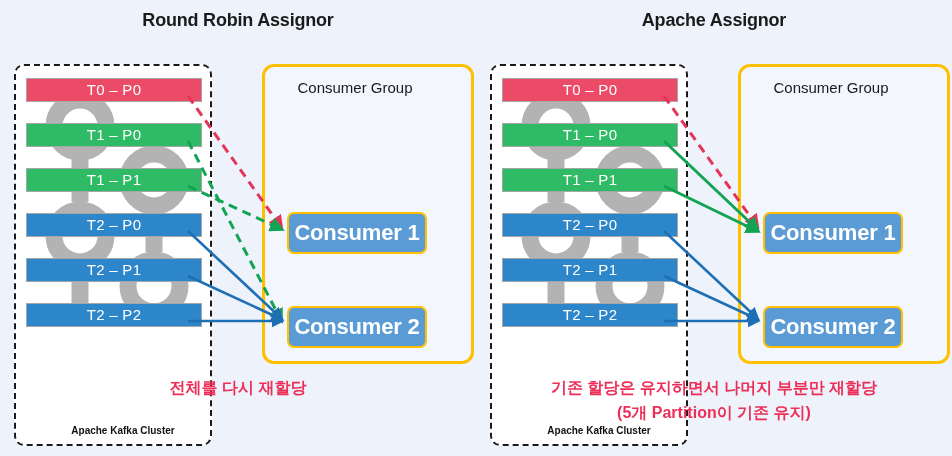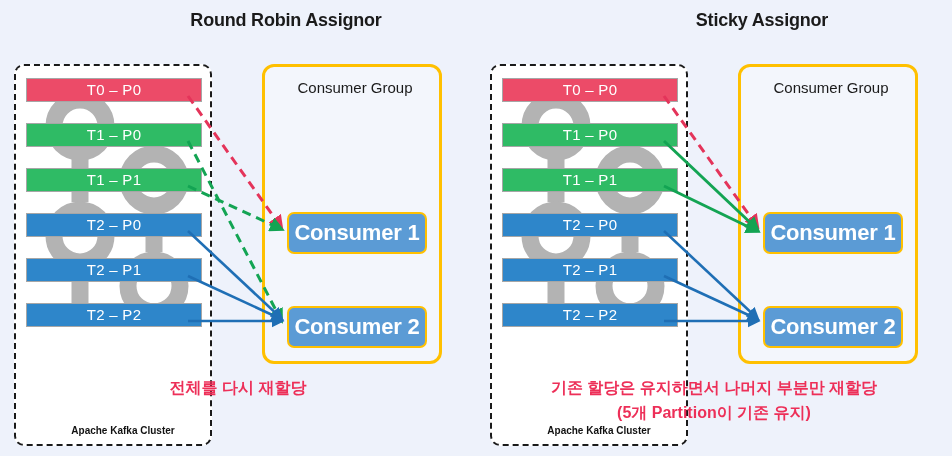--- a/index.html
+++ b/index.html
@@ -15,21 +15,20 @@
   .panel{position:absolute;top:0;width:476px;height:456px;}
   .panel.left{left:0;}
   .panel.right{left:476px;}
 
   .panel-title{
     position:absolute;left:0;top:10px;width:476px;
     text-align:center;
     font-size:18px;font-weight:bold;color:#1a1a1a;
     letter-spacing:-0.2px;
     white-space:nowrap;
-    padding-left:48px;
   }
 
   
   .cluster{
     position:absolute;left:14px;top:64px;width:198px;height:382px;
     border:2.5px dashed #1a1a1a;
     border-radius:10px;
     background:#ffffff;
     box-sizing:border-box;
     overflow:hidden;
@@ -60,21 +59,21 @@
     color:#ffffff;
     font-size:15px;
     line-height:21px;
     text-align:center;
     letter-spacing:0.3px;
     white-space:nowrap;
   }
 
   
   .cgroup{
-    position:absolute;left:262px;top:64px;width:180px;height:300px;
+    position:absolute;left:262px;top:64px;width:212px;height:300px;
     border:3px solid #ffc000;
     border-radius:12px;
     background:rgba(255,255,255,0.30);
     box-sizing:border-box;
   }
   .cgroup-title{
     position:absolute;left:0;top:12px;width:180px;
     text-align:center;
     font-size:15px;color:#1a1a1a;
     white-space:nowrap;
@@ -176,21 +175,21 @@
       <path d="M188,321 L281,321" stroke="#1f6fb5" stroke-width="2.6" fill="none" marker-end="url(#ah-blue-l)"></path>
     </svg>
 
     <div class="caption">
       <span>전체를 다시 재할당</span>
     </div>
   </div>
 
   <div class="panel right">
 
-    <div class="panel-title">Sticky Assignor</div>
+    <div class="panel-title">Apache Assignor</div>
 
     <div class="cluster">
 
       <svg class="watermark" viewBox="0 0 186 250" xmlns="http://www.w3.org/2000/svg">
         <g fill="none" stroke="#b3b3b3" stroke-width="17">
           <circle cx="58" cy="42" r="26"></circle>
           <path d="M58 68 L58 118"></path>
           <circle cx="58" cy="152" r="26"></circle>
           <path d="M58 178 L58 224"></path>
           <circle cx="132" cy="96" r="26"></circle>

